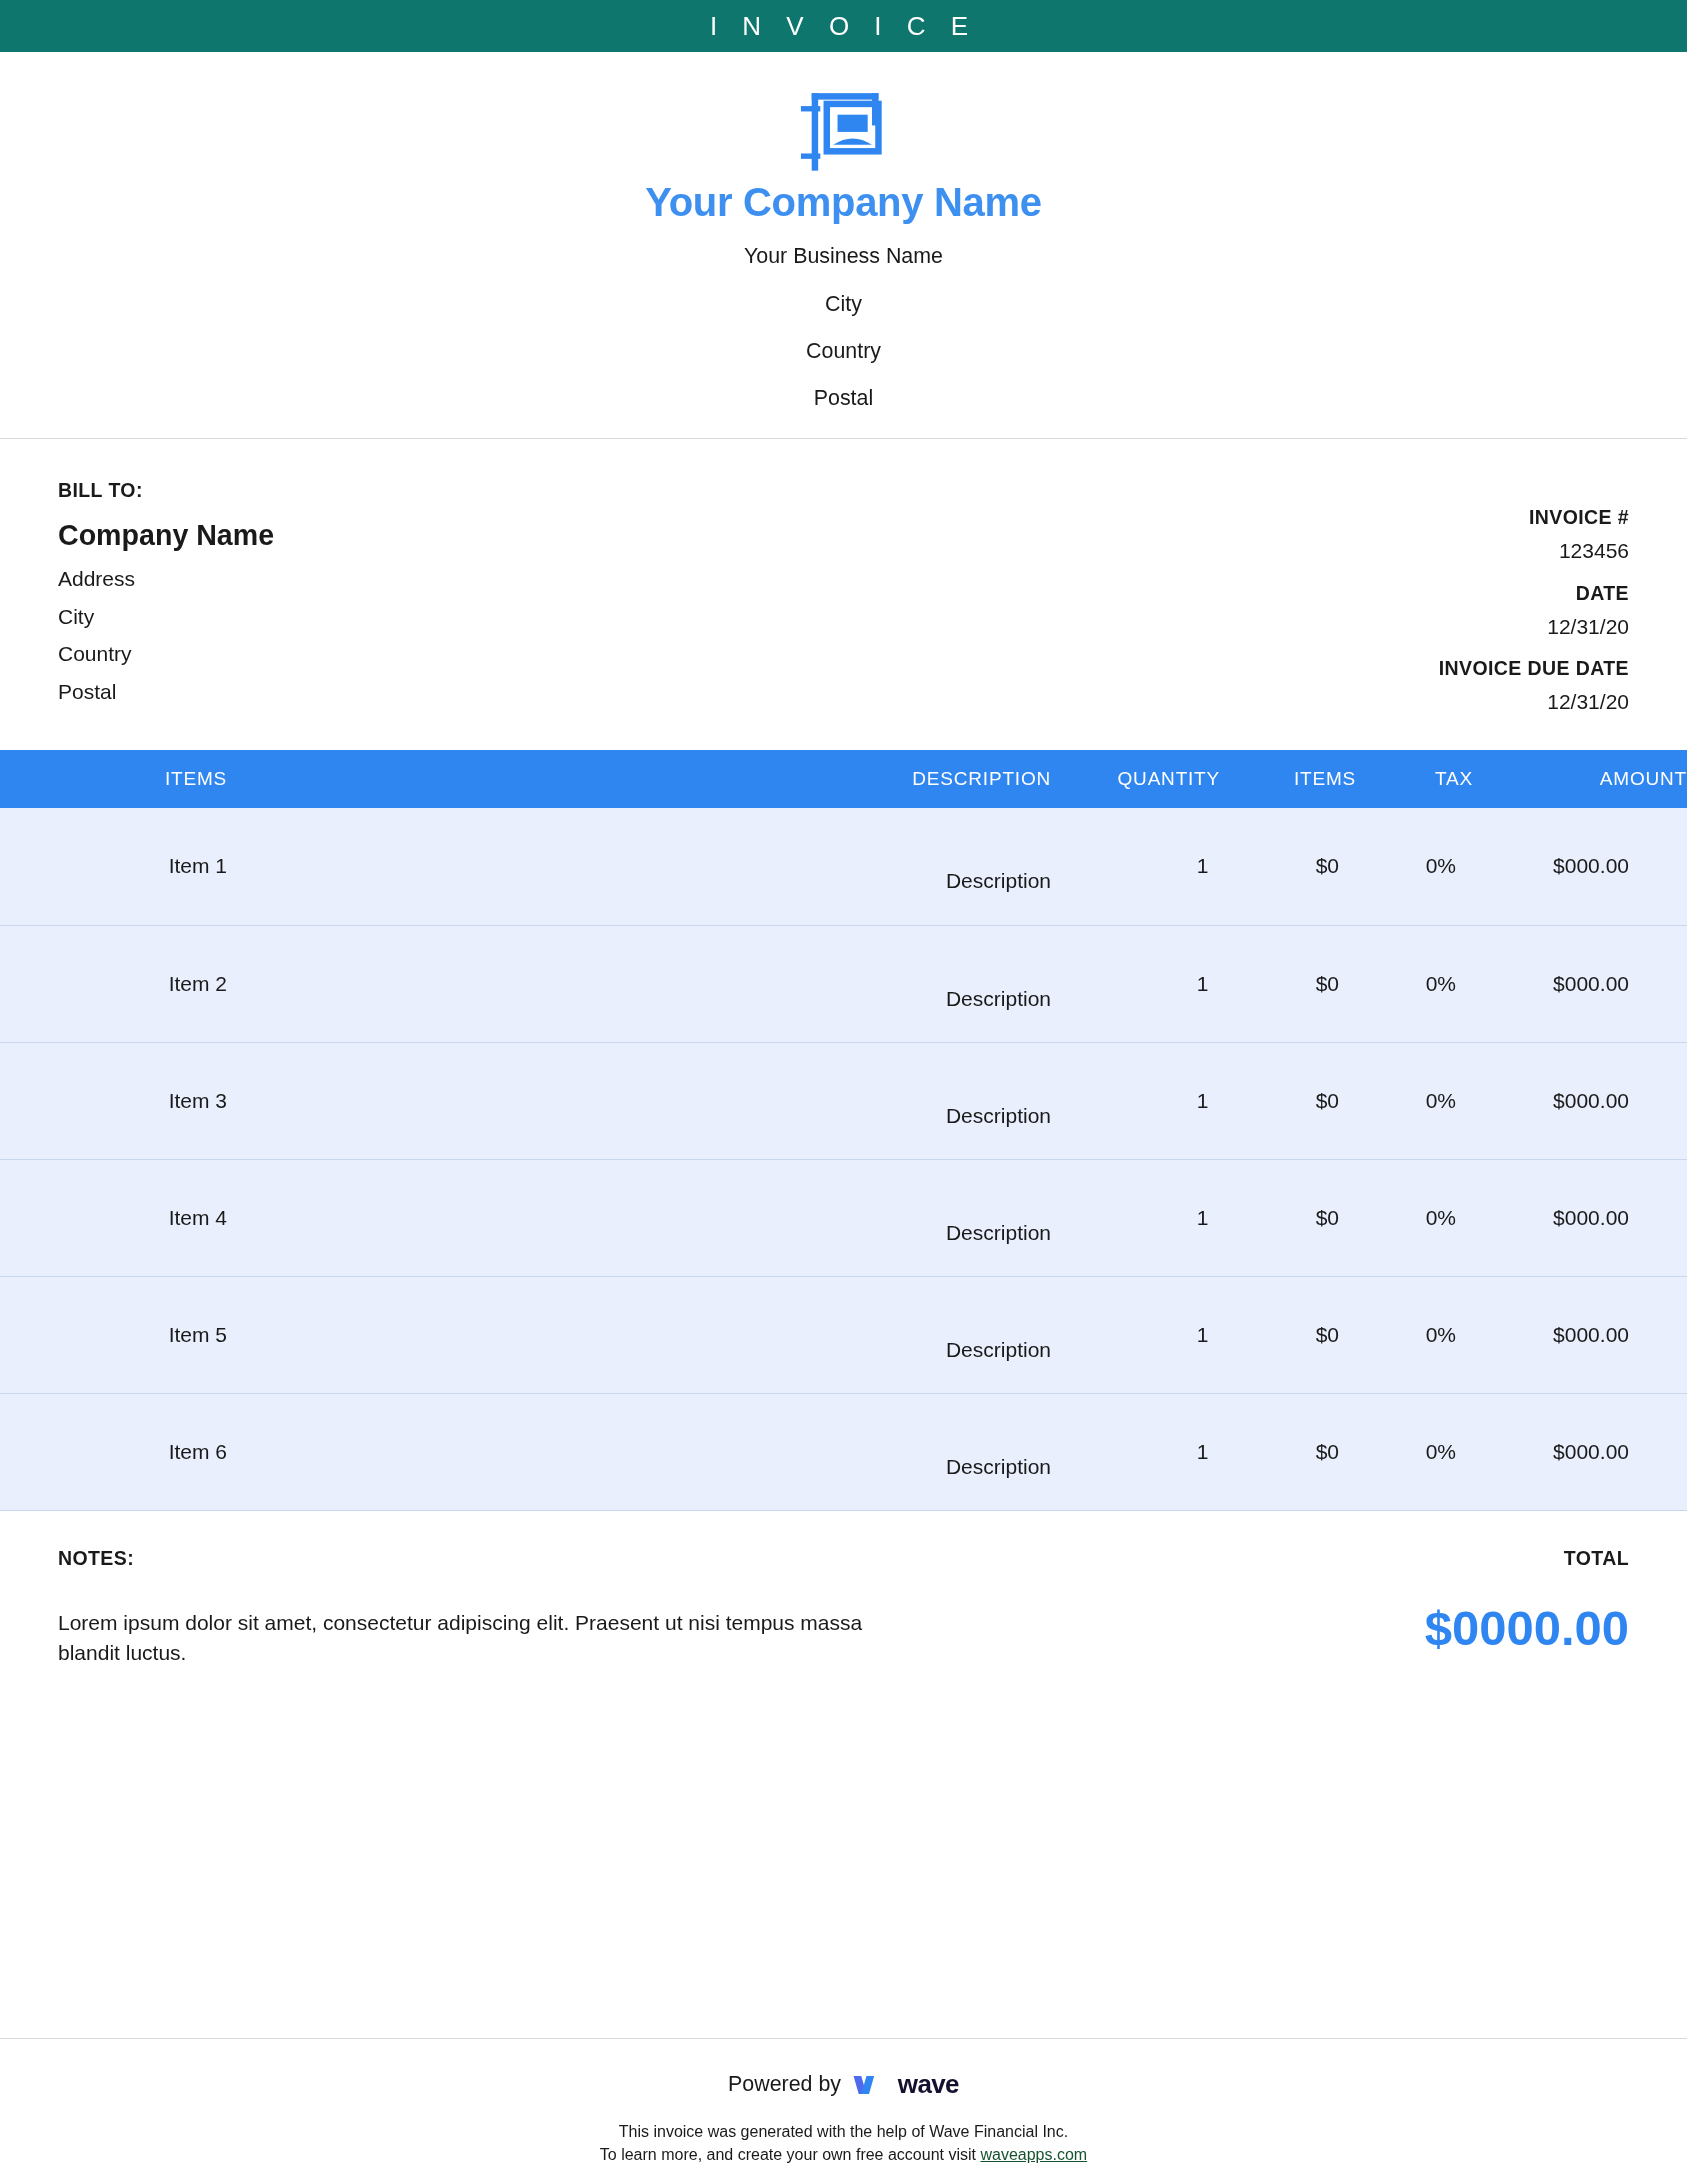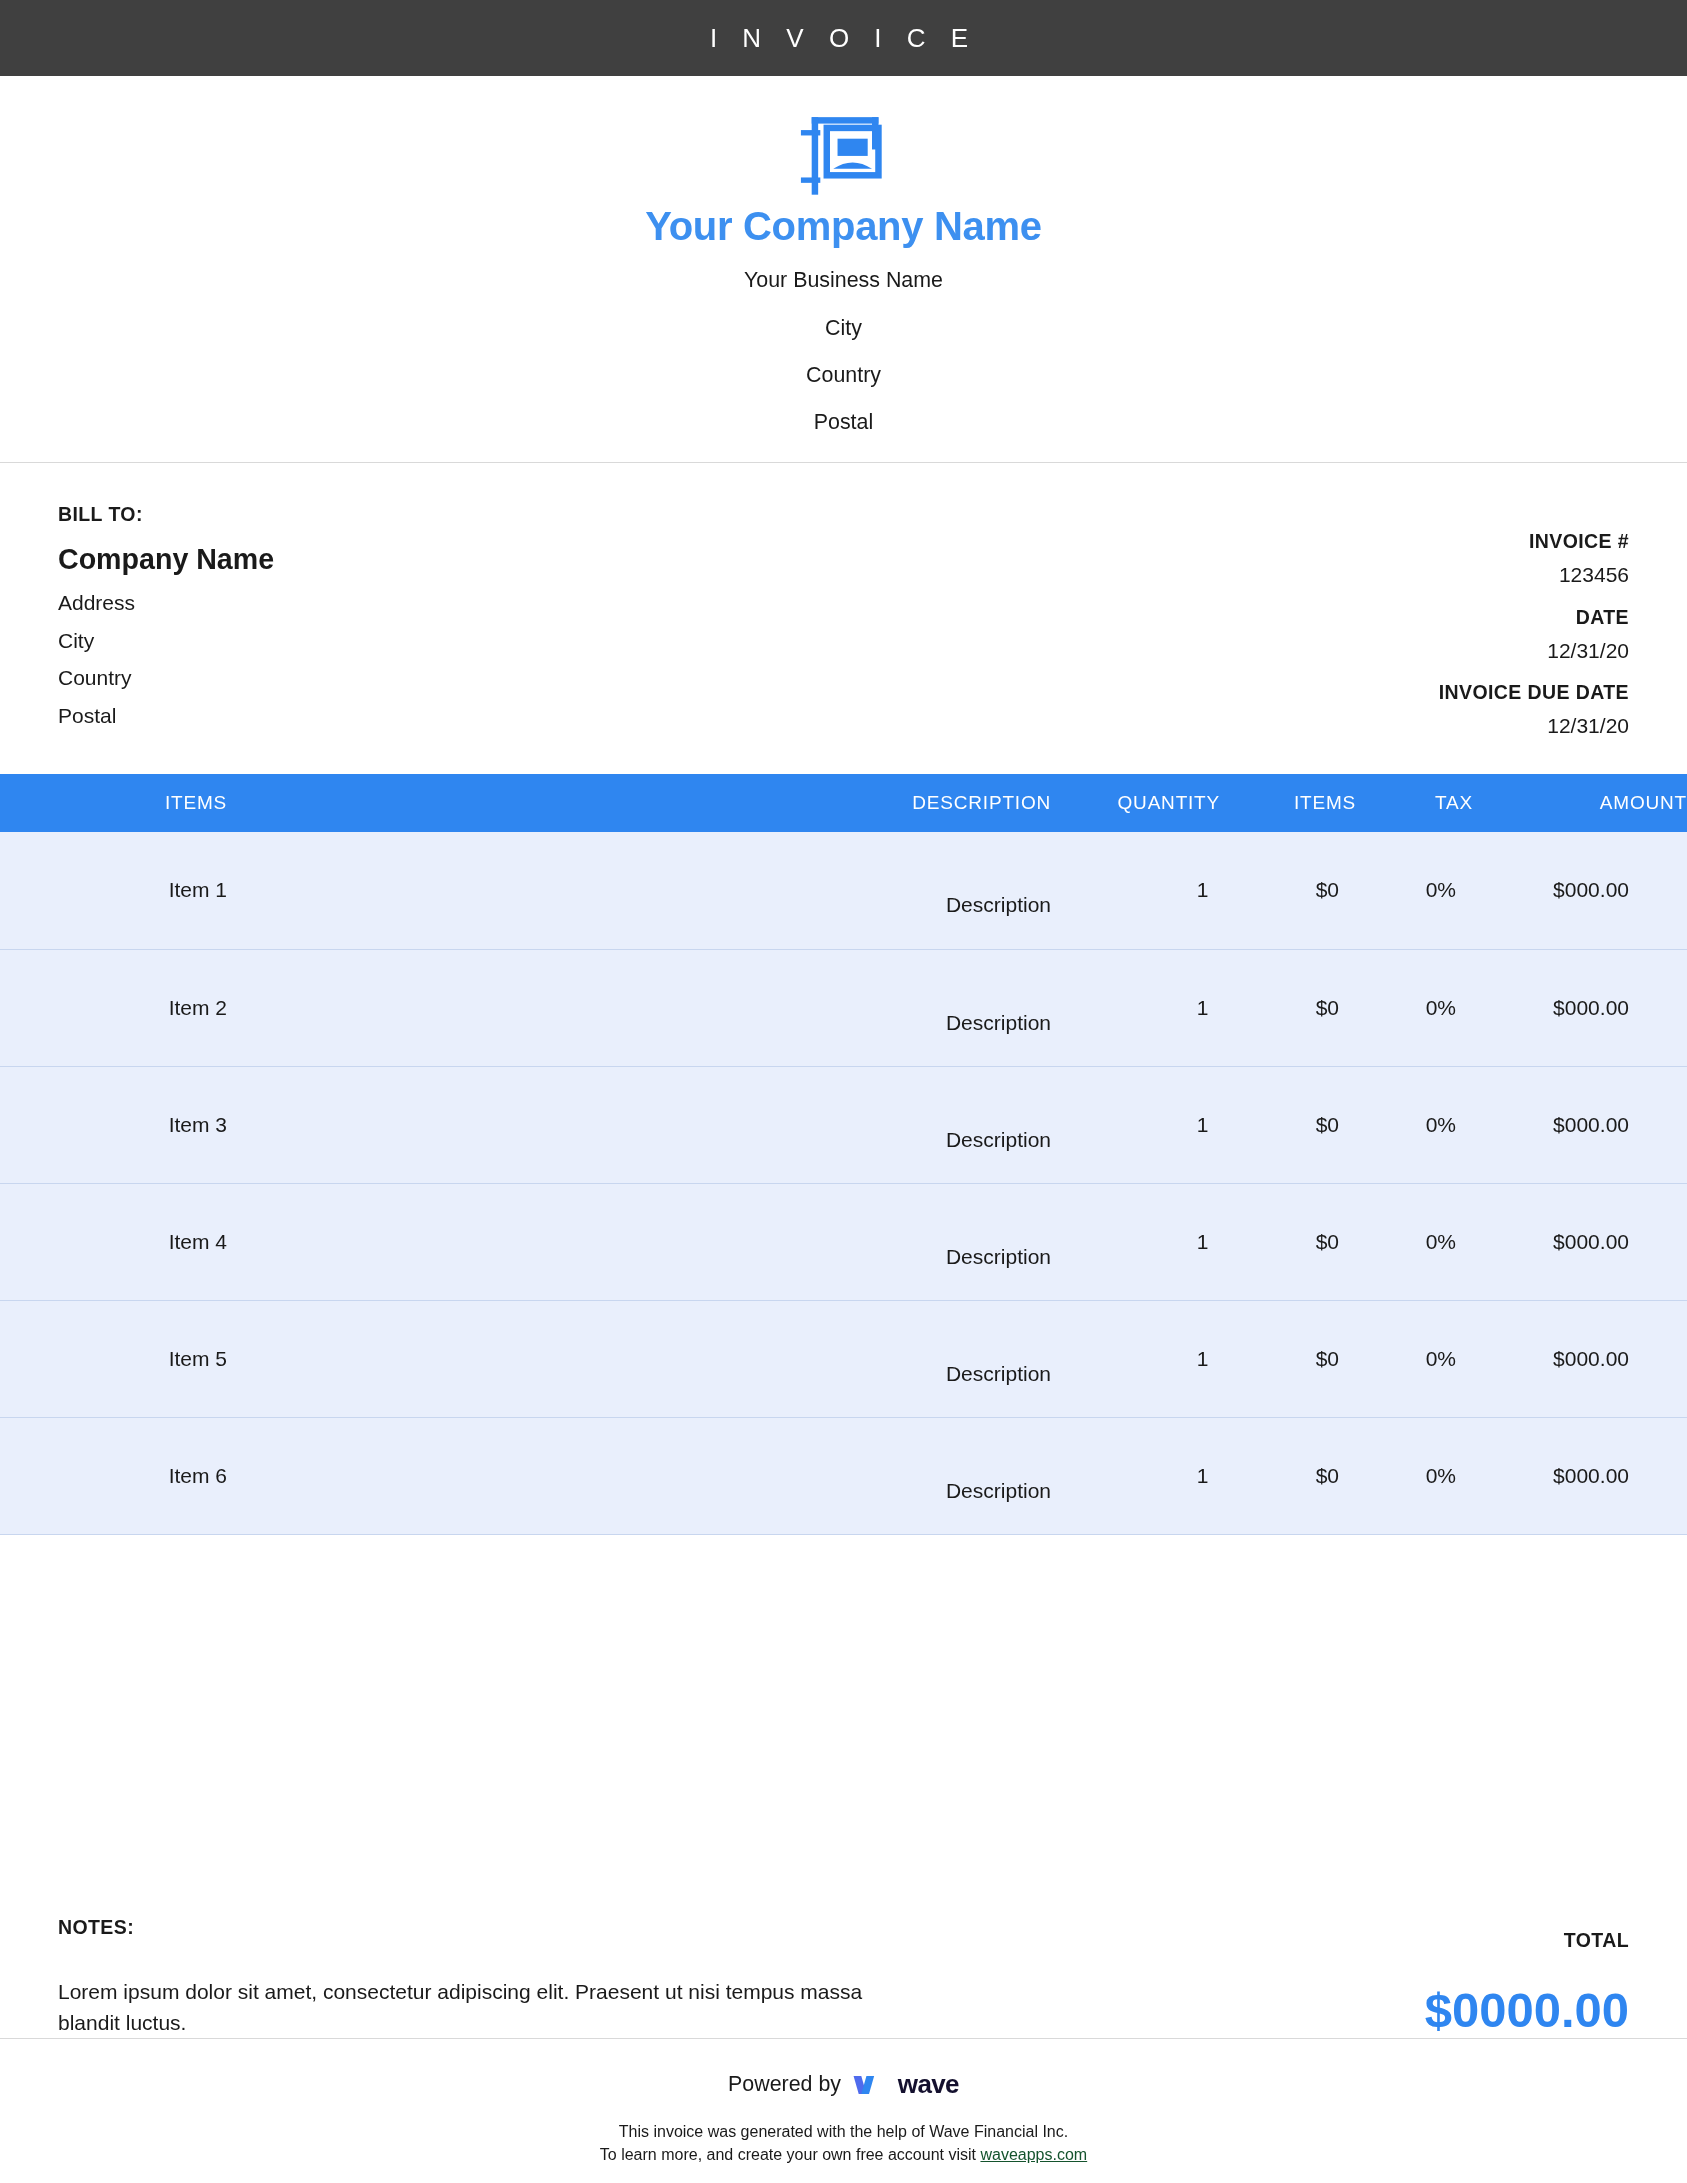--- a/index.html
+++ b/index.html
@@ -12,22 +12,22 @@
   .page {
     width: 1687px;
     min-height: 2183px;
     position: relative;
     display: flex;
     flex-direction: column;
   }
 
   
   .top-banner {
-    background: #404040;
-    height: 76px;
+    background: #0f766e;
+    height: 52px;
     display: flex;
     align-items: center;
     justify-content: center;
   }
   .top-banner-text {
     color: #ffffff;
     font-size: 26px;
     letter-spacing: 9px;
     font-weight: 400;
   }
@@ -127,23 +127,22 @@
   td.c-desc { text-align: left; padding-left: 25px; vertical-align: top; padding-top: 30px; }
   td.c-qty  { padding-right: 11.7px; }
   td.c-price{ padding-right: 17px; }
   td.c-tax  { padding-right: 17px; }
   td.c-amt  { padding-right: 58px; }
 
   
   .bottom-section {
     display: flex;
     justify-content: space-between;
-    padding: 56px 58px 0 58px;
+    padding: 36px 58px 0 58px;
     flex: 1;
-    align-items: flex-end;
   }
   .notes-col { max-width: 844px; }
   .notes-label {
     font-size: 19.5px;
     font-weight: 700;
     letter-spacing: 0.4px;
   }
   .notes-text {
     font-size: 21px;
     line-height: 1.45;

